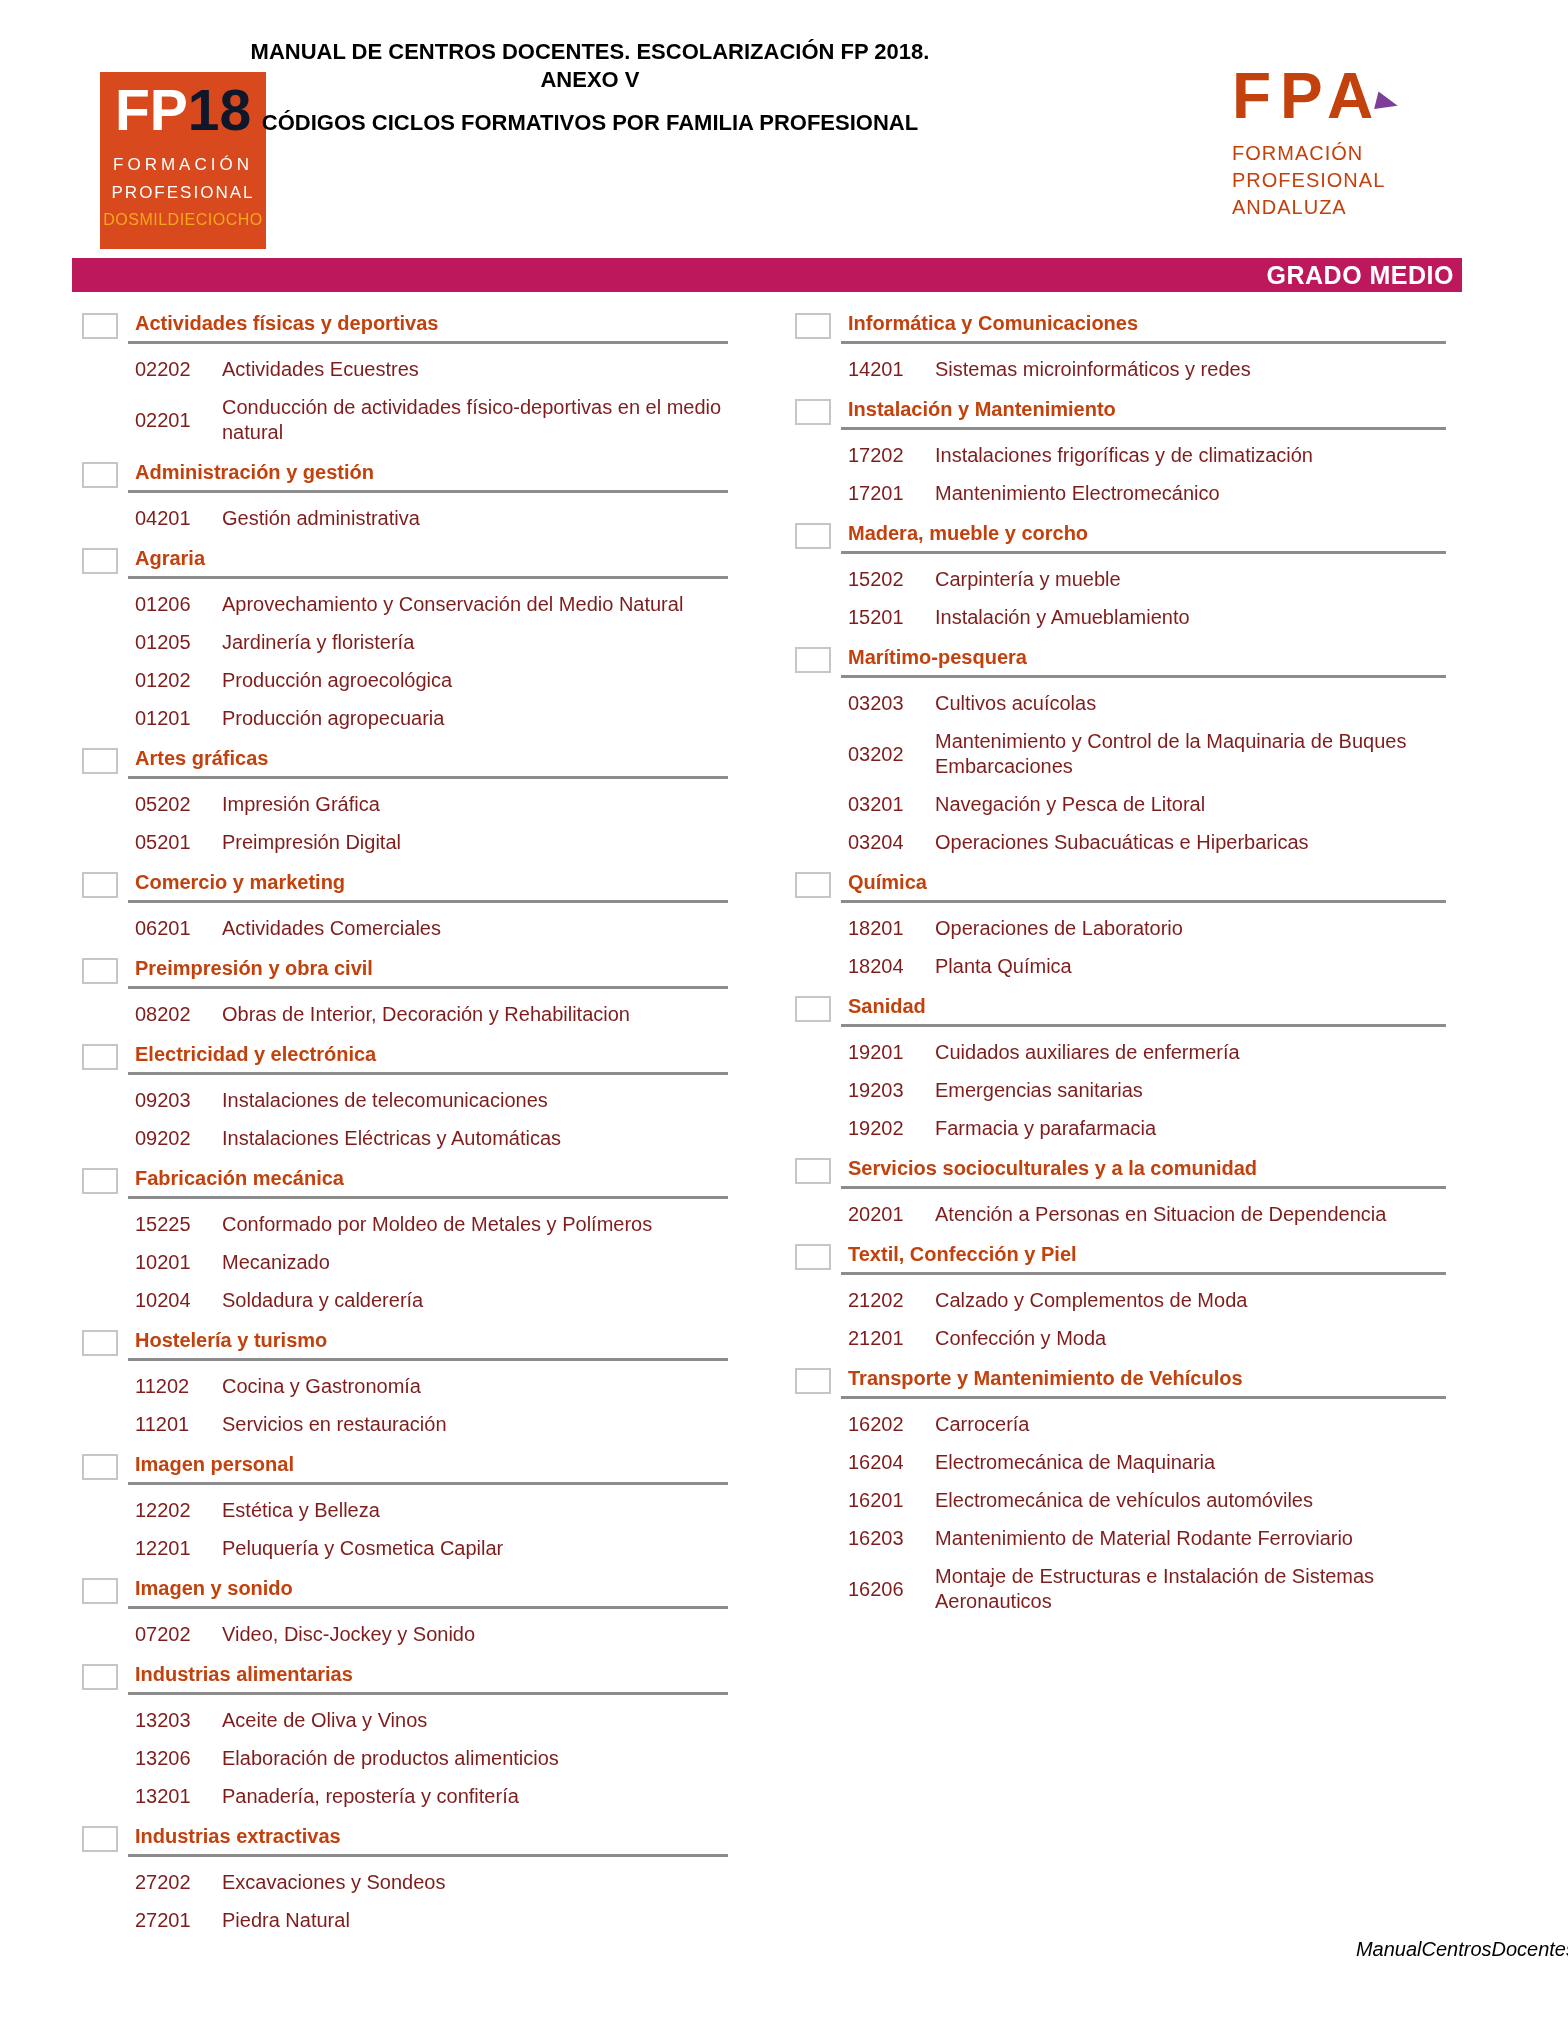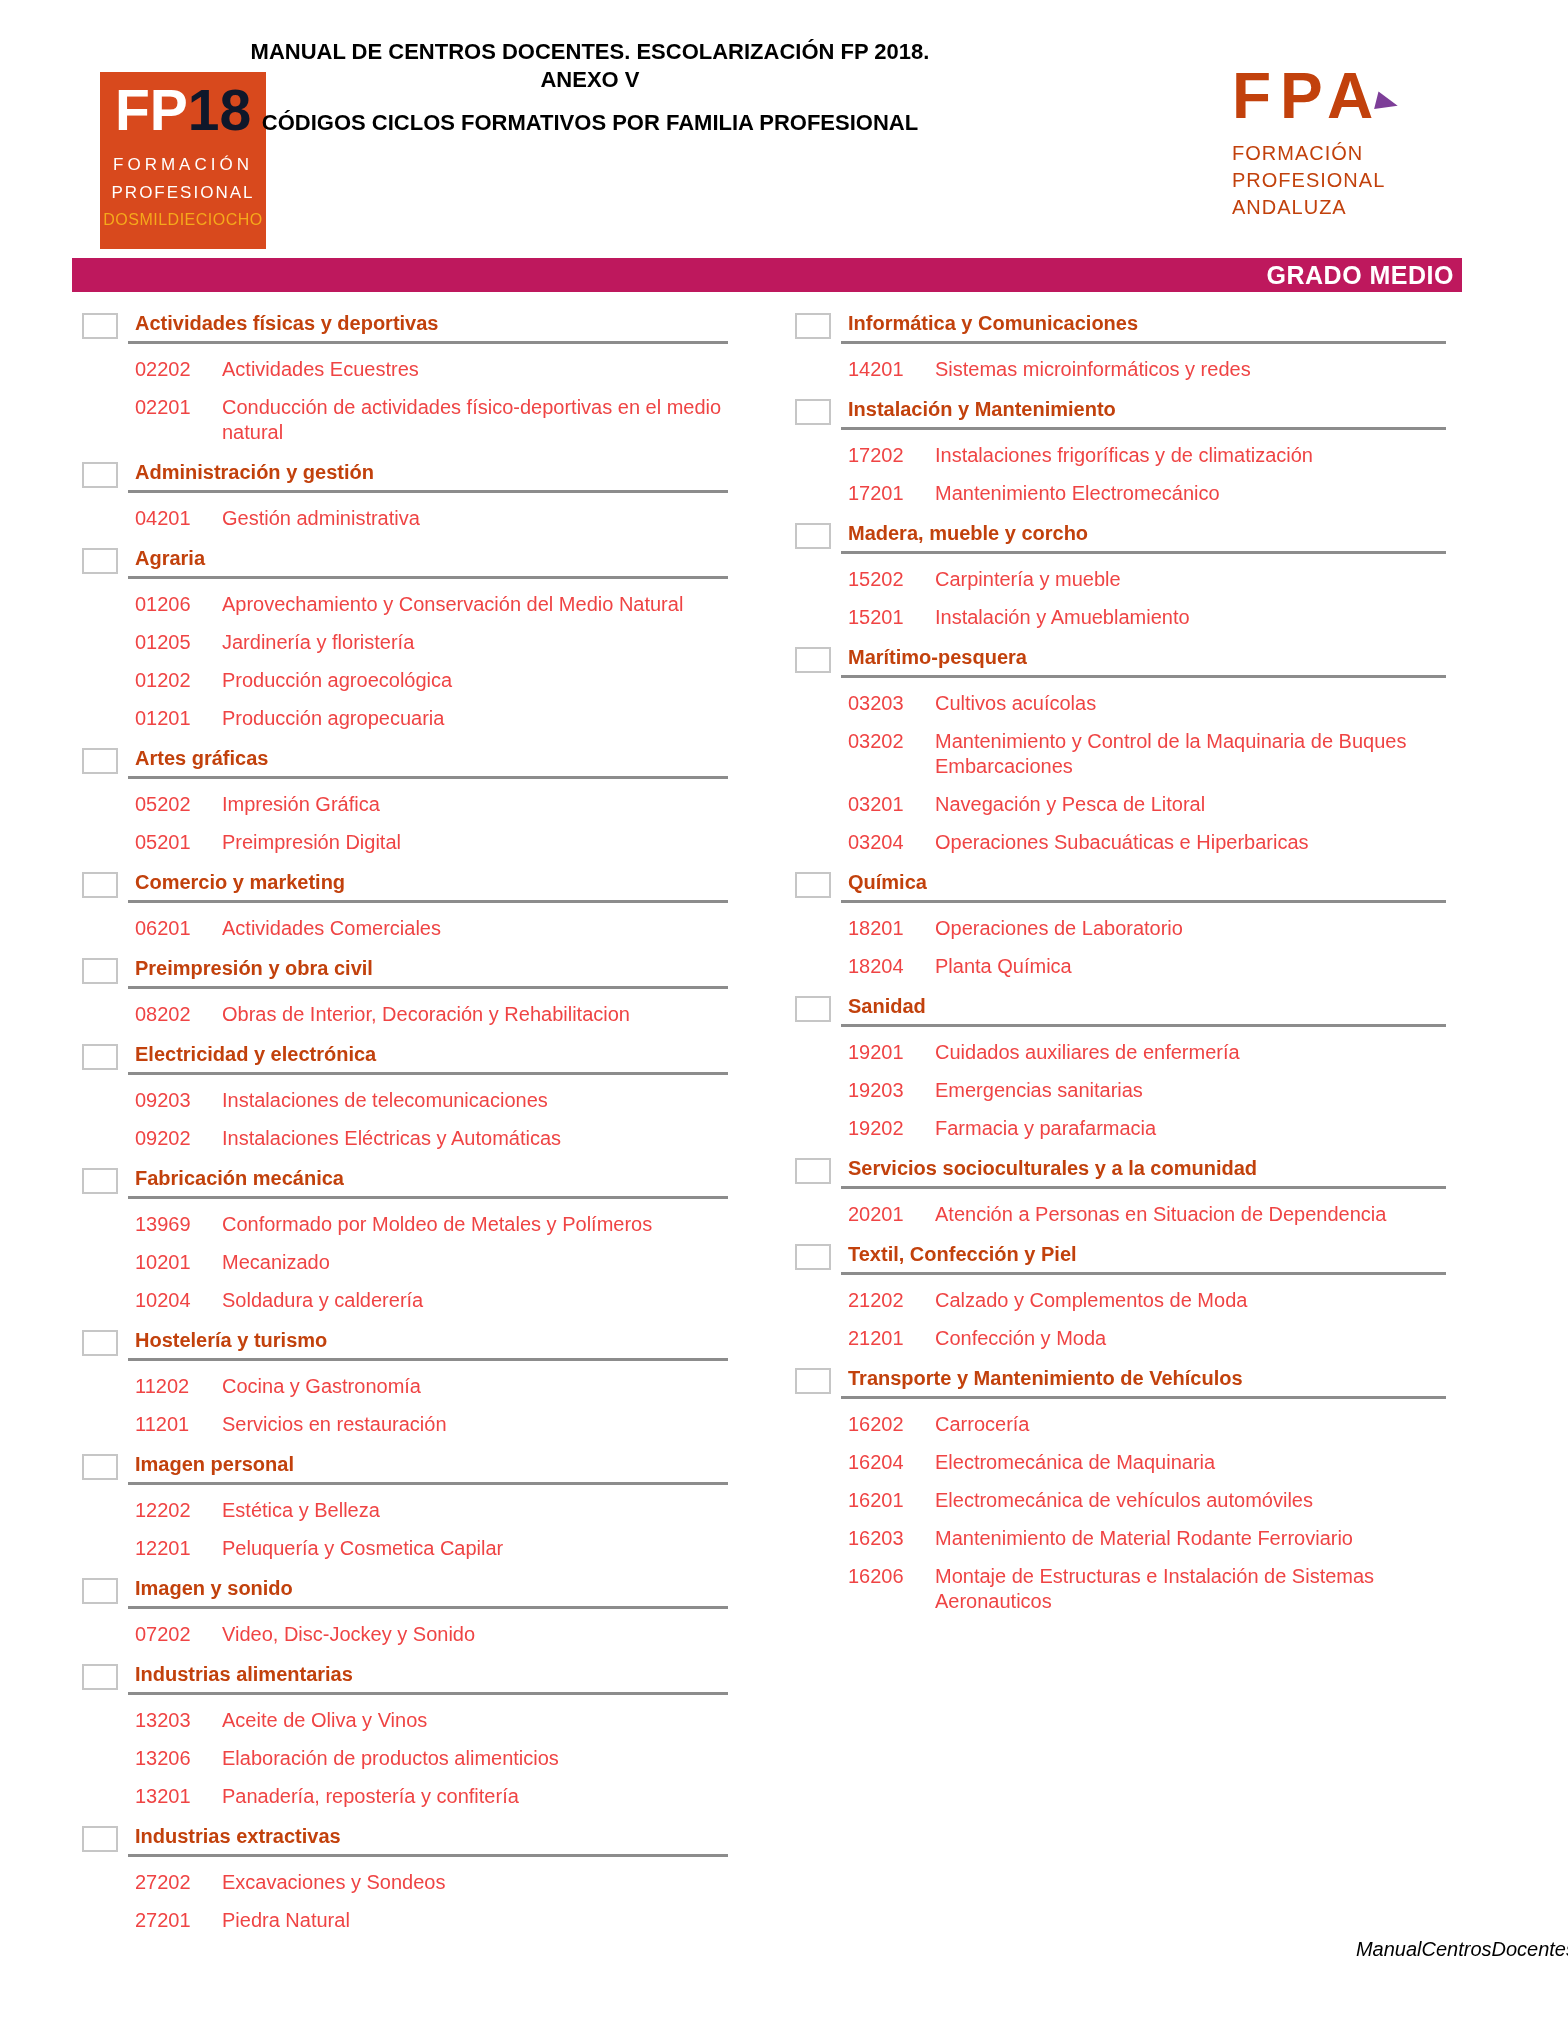--- a/index.html
+++ b/index.html
@@ -37,21 +37,21 @@
   
   .cols{position:absolute;top:296px;left:82px;width:1364px;display:flex;align-items:flex-start;}
   .col{width:646px;}
   .col-right{width:651px;margin-left:67px;}
 
   .sec-head{display:flex;align-items:flex-end;margin-top:16px;}
   .cbx{width:36px;height:26px;border:2px solid #C6C6C6;background:#fff;flex:none;margin-bottom:5px;box-sizing:border-box;}
   .sec-title-wrap{flex:1;margin-left:10px;border-bottom:3px solid #8C8C8C;padding:0 0 6px 7px;}
   .sec-title{font-weight:bold;font-size:20px;color:#c2410c;}
 
-  .item{display:flex;margin:13px 0 0 53px;font-size:20px;line-height:25px;color:#ef4444;}
+  .item{display:flex;margin:13px 0 0 53px;font-size:20px;line-height:25px;color:#7f1d1d;align-items:center;}
   .code{width:87px;flex:none;}
   .name{flex:1;padding-right:6px;}
 
   .footer{position:absolute;top:1938px;right:-8px;font-style:italic;font-size:20px;color:#000;white-space:nowrap;}
 </style>
 </head>
 <body>
 
 <div class="page">
 
@@ -197,21 +197,21 @@
   </div>
 </section>
 
   <section class="sec">
     <div class="sec-head">
       <span class="cbx"></span>
       <span class="sec-title-wrap"><span class="sec-title">Fabricación mecánica</span></span>
     </div>
 
   <div class="item">
-    <span class="code">13969</span>
+    <span class="code">15225</span>
     <span class="name">Conformado por Moldeo de Metales y Polímeros</span>
   </div>
 
   <div class="item">
     <span class="code">10201</span>
     <span class="name">Mecanizado</span>
   </div>
 
   <div class="item">
     <span class="code">10204</span>

